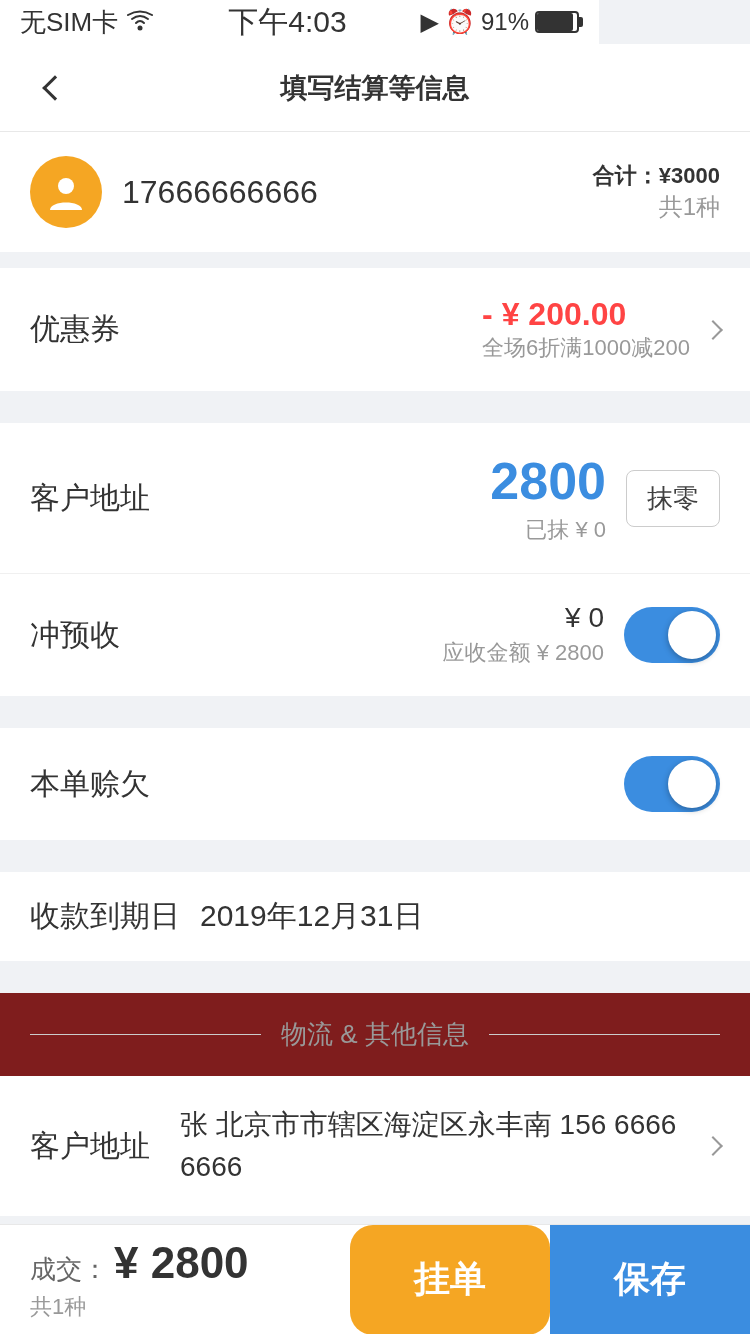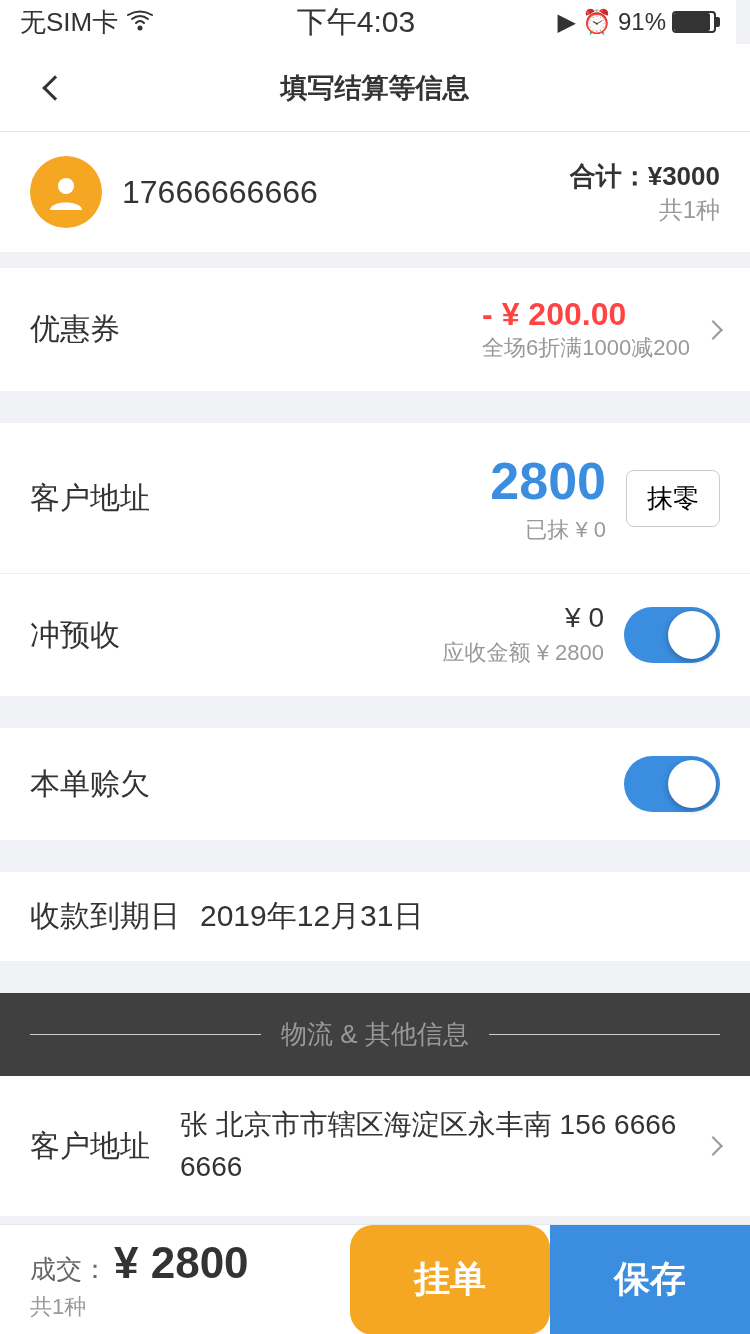--- a/index.html
+++ b/index.html
@@ -8,21 +8,21 @@
       width: 750px;
       min-height: 1334px;
       font-family: -apple-system, "PingFang SC", "Helvetica Neue", sans-serif;
       background: #f0f2f5;
       font-size: 28px;
       color: #333;
     }
 
     
     .status-bar {
-      width: 736px;
+      width: 599px;
       height: 44px;
       background: #fff;
       display: flex;
       align-items: center;
       justify-content: space-between;
       padding: 0 20px;
       font-size: 26px;
       color: #333;
     }
     .status-left { display: flex; align-items: center; gap: 8px; }
@@ -95,21 +95,21 @@
       width: 72px; height: 72px;
       border-radius: 50%;
       background: #f5a623;
       display: flex; align-items: center; justify-content: center;
     }
     .avatar svg { width: 44px; height: 44px; }
     .customer-info { display: flex; flex-direction: column; }
     .customer-phone { font-size: 32px; font-weight: 500; color: #333; }
     .customer-debt { font-size: 24px; color: #999; }
     .customer-right { text-align: right; }
-    .total-amount { font-size: 26px; font-weight: 600; color: #333; }
+    .total-amount { font-size: 22px; font-weight: 600; color: #333; }
     .total-count { font-size: 24px; color: #999; }
 
     
     .coupon-row {
       background: #fff;
       padding: 28px 30px;
       display: flex;
       align-items: center;
       justify-content: space-between;
       margin-bottom: 16px;
@@ -143,21 +143,21 @@
     }
     .amount-label { font-size: 30px; color: #333; }
     .amount-right { display: flex; align-items: center; gap: 20px; }
     .amount-value { font-size: 52px; font-weight: 600; color: #3b8de0; }
     .amount-sub { font-size: 22px; color: #999; text-align: right; margin-top: 4px; }
     .round-btn {
       border: 1px solid #ccc;
       border-radius: 8px;
       padding: 10px 20px;
       font-size: 26px;
-      color: #000000;
+      color: #404040;
       background: #fff;
       cursor: pointer;
     }
 
     
     .prepay-row {
       padding: 28px 30px;
       display: flex;
       align-items: center;
       justify-content: space-between;
@@ -203,21 +203,21 @@
       display: flex;
       align-items: center;
       gap: 20px;
       margin-bottom: 16px;
     }
     .due-date-label { font-size: 30px; color: #333; flex-shrink: 0; }
     .due-date-value { font-size: 30px; color: #333; }
 
     
     .logistics-divider {
-      background: #404040;
+      background: #7f1d1d;
       padding: 24px 30px;
       display: flex;
       align-items: center;
       justify-content: center;
       gap: 20px;
       margin-bottom: 0;
     }
     .divider-line { flex: 1; height: 1px; background: #ccc; }
     .divider-text { font-size: 26px; color: #999; white-space: nowrap; }
 

